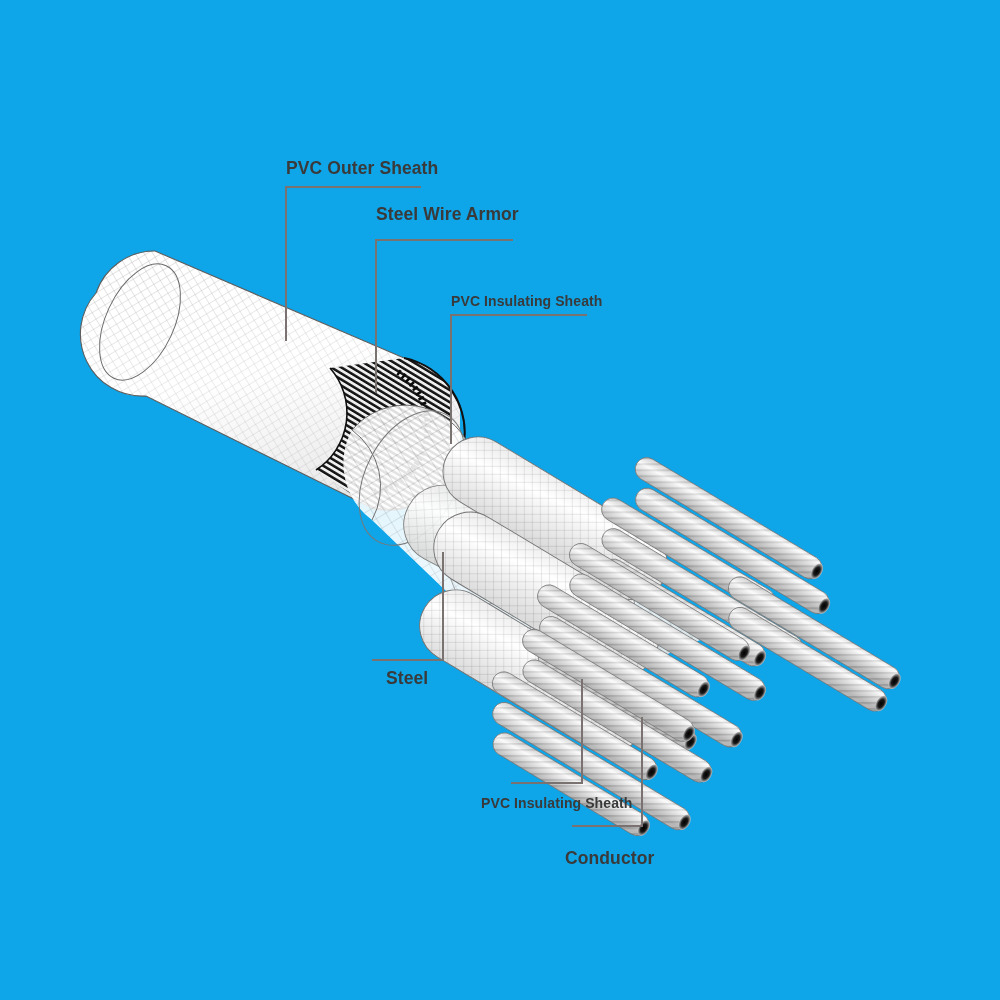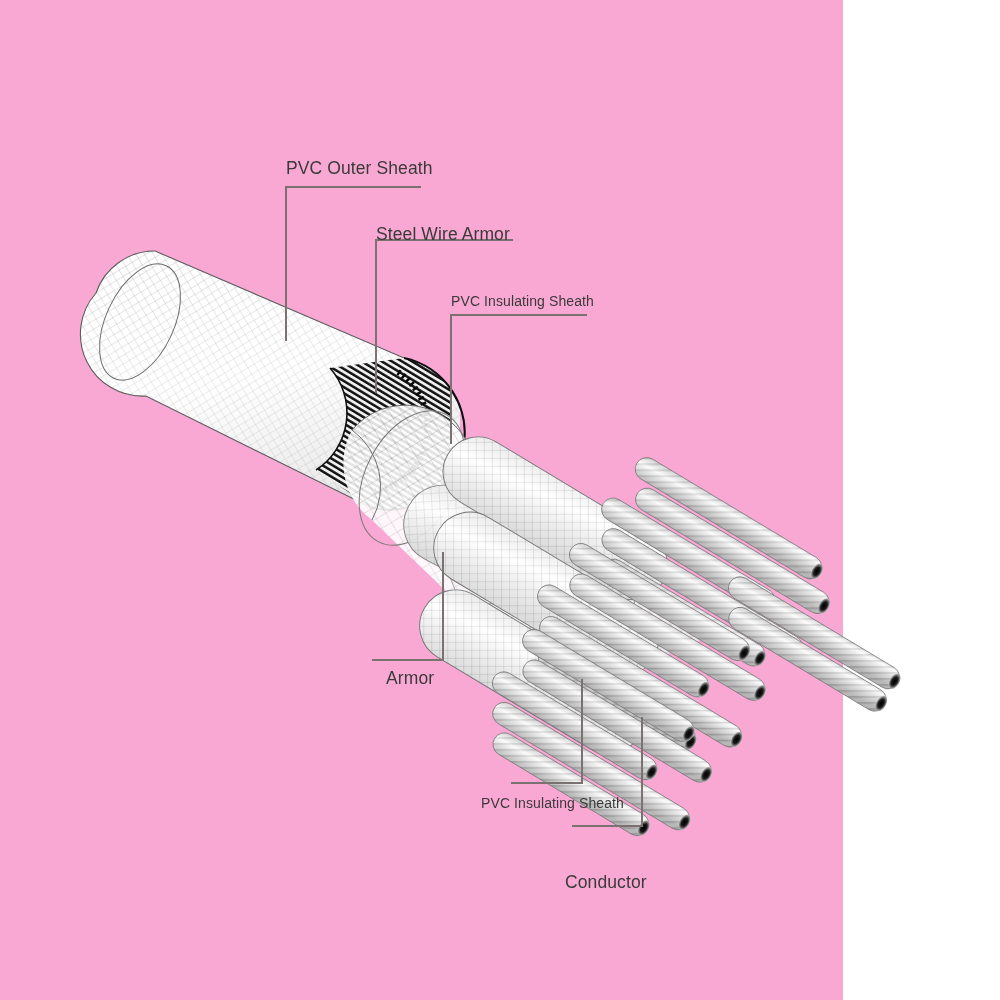--- a/index.html
+++ b/index.html
@@ -10,23 +10,24 @@
   body {
     width: 1000px;
     height: 1000px;
     position: relative;
     overflow: hidden;
     font-family: "Liberation Sans", sans-serif;
   }
   #stage {
     position: absolute;
     left: 0; top: 0;
-    width: 843px;
+    width: 1000px;
     height: 1000px;
-    background: #f9a8d4;
+    background: #0ea5e9;
+    font-weight: bold;
   }
   svg.layer {
     position: absolute;
     left: 0; top: 0;
     width: 1000px;
     height: 1000px;
   }
   .label {
     position: absolute;
     color: #3a3a3a;
@@ -302,23 +303,23 @@
       <path d="M512,240 L376,240 L376,392"></path>
       <path d="M586,315 L451,315 L451,443"></path>
       <path d="M443,553 L443,660 L373,660"></path>
       <path d="M582,680 L582,783 L512,783"></path>
       <path d="M642,718 L642,826 L573,826"></path>
     </g>
   </svg>
 
   <div class="label big" style="left:286px; top:158px;">PVC Outer Sheath</div>
 
-  <div class="label big" style="left:376px; top:224px;">Steel Wire Armor</div>
+  <div class="label big" style="left:376px; top:204px;">Steel Wire Armor</div>
 
   <div class="label small" style="left:451px; top:293px;">PVC Insulating Sheath</div>
 
-  <div class="label big" style="left:386px; top:668px;">Armor</div>
+  <div class="label big" style="left:386px; top:668px;">Steel</div>
 
   <div class="label small" style="left:481px; top:795px;">PVC Insulating Sheath</div>
 
-  <div class="label big" style="left:565px; top:872px;">Conductor</div>
+  <div class="label big" style="left:565px; top:848px;">Conductor</div>
 
 </div>
 
 </body></html>

